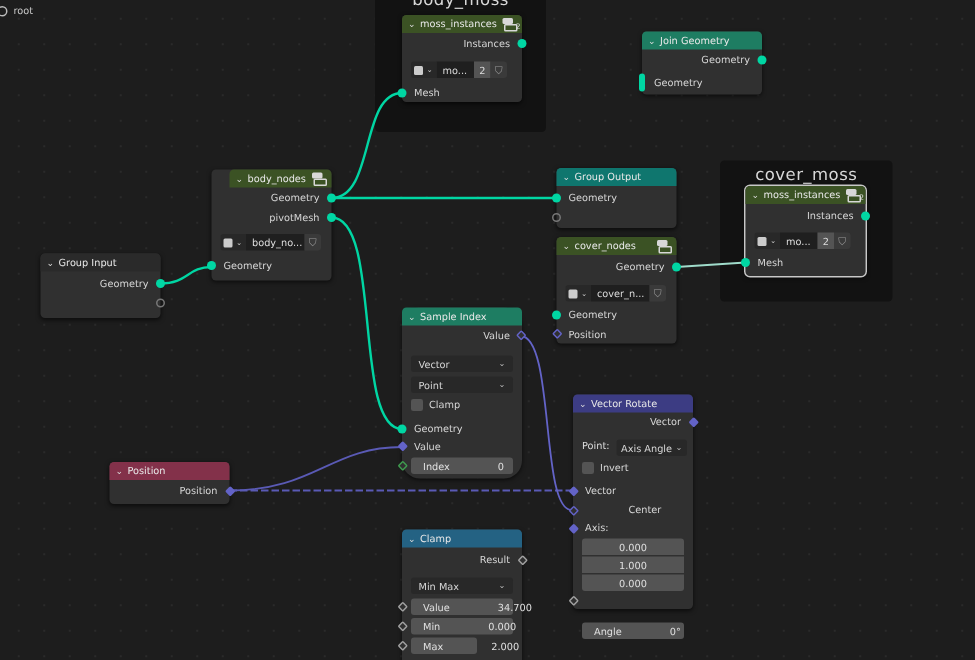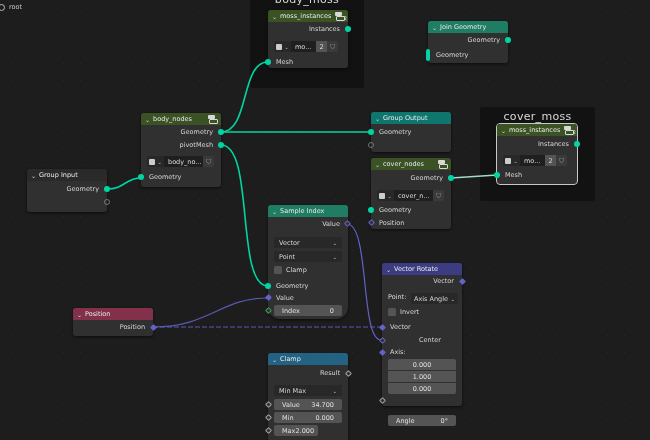--- a/index.html
+++ b/index.html
@@ -32,21 +32,21 @@
   .sock { position: absolute; width: 6px; height: 6px; border-radius: 50%; }
   .sock.geo { background: #00d6a3; }
   .sock.empty { border: 1px solid #777; background: transparent; }
   .sock.vec { background: #6363c7; transform: rotate(45deg); border-radius: 1px; width: 5px; height: 5px; }
   .sock.vec-hollow { border: 1.2px solid #6363c7; background: #303030; transform: rotate(45deg); border-radius: 1px; width: 5px; height: 5px; }
   .sock.flt { border: 1.2px solid #a1a1a1; background: #303030; transform: rotate(45deg); border-radius: 1px; width: 5px; height: 5px; }
   .sock.int { border: 1.2px solid #3f9b4f; background: #303030; transform: rotate(45deg); border-radius: 1px; width: 5px; height: 5px; }
   .sock.geo-bar { background: #00d6a3; width: 4px; height: 12px; border-radius: 2px; }
   .dropdown { position: absolute; height: 11px; background: #282828; border-radius: 2px; display: flex; align-items: center; justify-content: space-between; padding: 0 5px; font-size: 6.5px; color: #d6d6d6; }
   .dd-chev { font-size: 5.5px; color: #bbb; }
-  .field { position: absolute; height: 11px; background: #545454; border-radius: 2px; display: flex; align-items: center; justify-content: space-between; padding: 0 8px; font-size: 6.5px; color: #e0e0e0; }
+  .field { position: absolute; height: 11px; background: #545454; border-radius: 2px; display: flex; align-items: center; justify-content: space-between; padding: 0 8px; font-size: 6.5px; color: #e0e0e0; gap: 32px; }
   .field.center { justify-content: center; }
   .checkbox { position: absolute; display: flex; align-items: center; gap: 4px; font-size: 6.5px; color: #d6d6d6; }
   .cb-box { width: 8px; height: 8px; background: #545454; border-radius: 1.5px; }
   .dg-row { position: absolute; display: flex; align-items: center; height: 11px; }
   .dg-icon { width: 17px; height: 11px; background: #282828; border-radius: 2px 0 0 2px; display: flex; align-items: center; justify-content: center; font-size: 5px; color: #ccc; position: relative; }
   .dg-icon .mini { width: 6px; height: 6px; background: #ccc; border-radius: 1px; margin-right: 2px; }
   .dg-name { height: 11px; background: #1f1f1f; padding: 0 4px; display: flex; align-items: center; font-size: 6.5px; color: #ddd; }
   .dg-count { height: 11px; width: 11px; background: #545454; display: flex; align-items: center; justify-content: center; font-size: 6.5px; color: #ddd; }
   .dg-shield { height: 11px; width: 11px; background: #3a3a3a; border-radius: 0 2px 2px 0; display: flex; align-items: center; justify-content: center; font-size: 7px; color: #999; }
   svg.wires { position: absolute; left: 0; top: 0; pointer-events: none; }
@@ -90,21 +90,21 @@
     <span class="chev">⌄</span>
     <span>Group Input</span>
   </div>
   <div class="row out" style="top:15px;">
     <span>Geometry</span>
   </div>
   <span class="sock geo" style="left:77px; top:17px;"></span>
   <span class="sock empty" style="left:77px; top:30px;"></span>
 </div>
 
-<div class="node" style="left:141px; top:113px; width:80px; height:74px;">
+<div class="node" style="left:141px; top:113px; width:80px; height:74px;padding-left:12px;">
   <div class="node-header" style="background:#3b5224;">
     <span class="chev">⌄</span>
     <span>body_nodes</span>
     <span class="hdr-icon"></span>
   </div>
   <div class="row out" style="top:14px;">
     <span>Geometry</span>
   </div>
   <span class="sock geo" style="left:77px; top:16px;"></span>
   <div class="row out" style="top:27px;">

